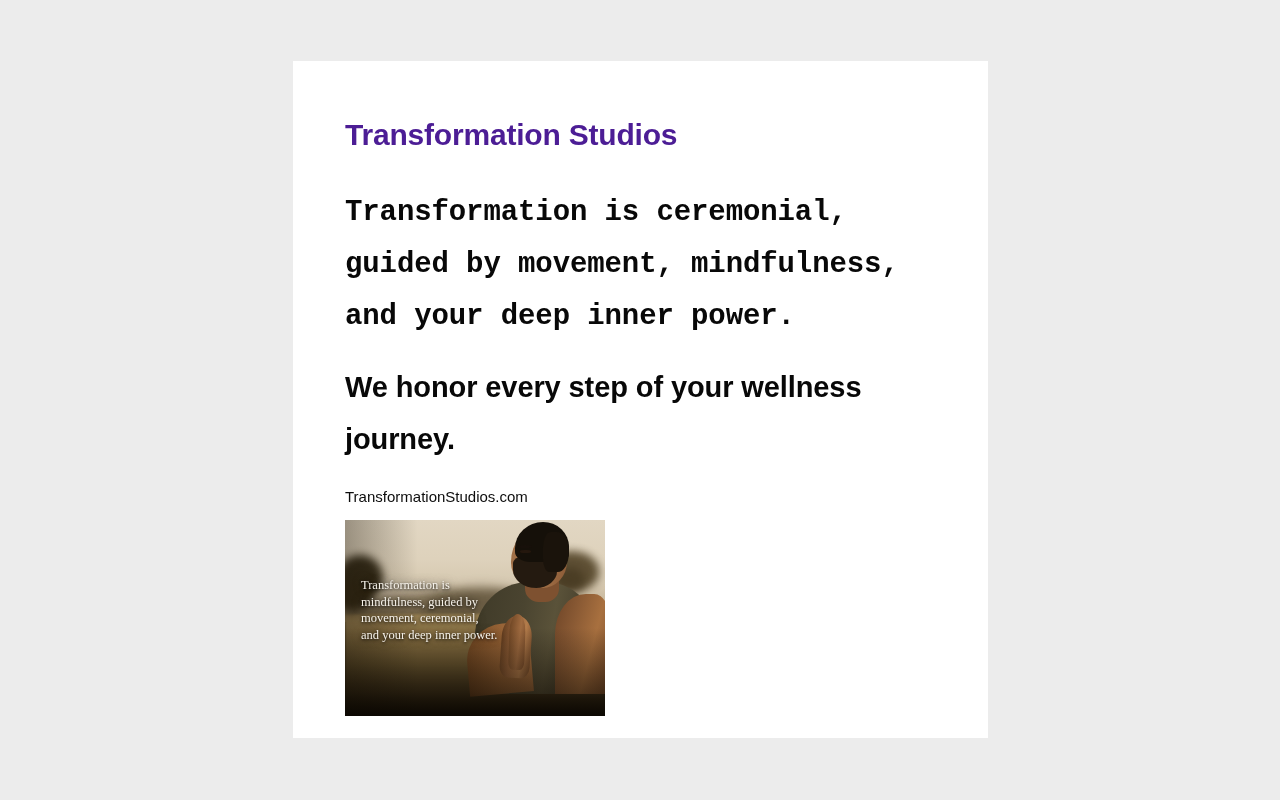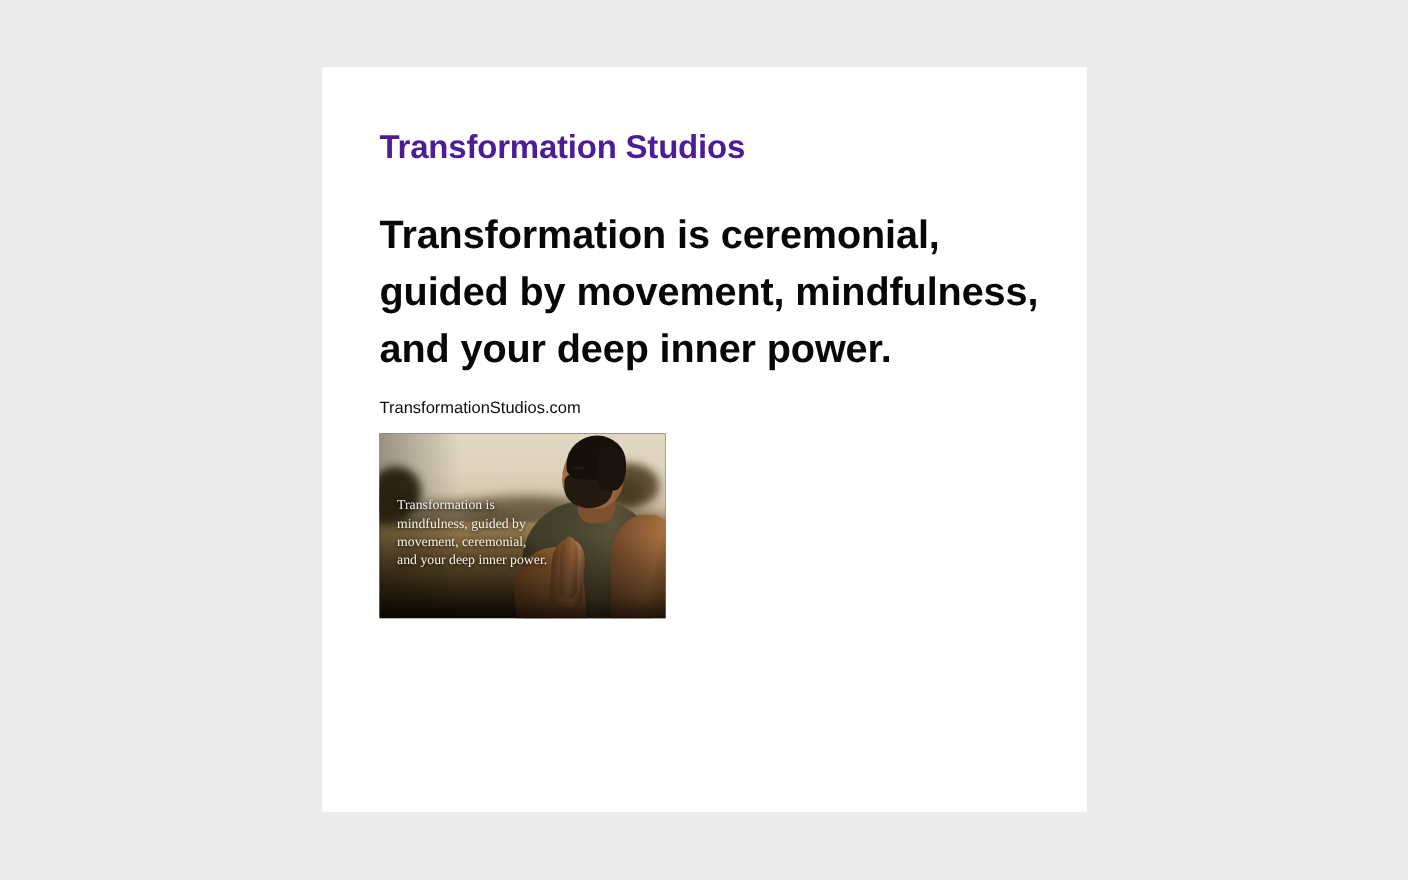--- a/index.html
+++ b/index.html
@@ -38,27 +38,28 @@
   .brand-title {
     font-size: 30px;
     font-weight: bold;
     line-height: 36px;
     color: #4c1d95;
     letter-spacing: -0.2px;
     margin-bottom: 34px;
   }
 
   .headline {
-    font-size: 36px;
+    font-size: 29px;
     font-weight: bold;
     line-height: 52px;
     color: #080808;
     letter-spacing: -0.1px;
     max-width: 600px;
     margin-bottom: 18px;
+    font-family: Liberation Mono, monospace;
   }
 
   .headline-2 {
     font-size: 29px;
     font-weight: bold;
     line-height: 52px;
     color: #080808;
     letter-spacing: -0.1px;
     max-width: 600px;
     margin-bottom: 22px;
@@ -69,21 +70,21 @@
     font-weight: normal;
     line-height: 20px;
     color: #0d0d0d;
     margin-bottom: 13px;
   }
 
   
   .photo {
     position: relative;
     width: 260px;
-    height: 168px;
+    height: 196px;
     overflow: hidden;
     background: #2a2114;
   }
 
   
   .ph-sky {
     position: absolute;
     left: 0; top: 0;
     width: 100%;
     height: 52%;
@@ -341,20 +342,21 @@
 
 <div class="page">
 
   <div class="card">
     <div class="card-inner">
 
       <div class="brand-title">Transformation Studios</div>
 
       <div class="headline">Transformation is ceremonial, guided by movement, mindfulness, and your deep inner power.</div>
 
+      <div class="headline-2">We honor every step of your wellness journey.</div>
 
       <div class="site-url">TransformationStudios.com</div>
 
       <div class="photo">
         <div class="ph-sky"></div>
         <div class="ph-hills"></div>
         <div class="ph-hills2"></div>
         <div class="ph-field"></div>
         <div class="ph-tree-right"></div>
         <div class="ph-tree-right2"></div>

